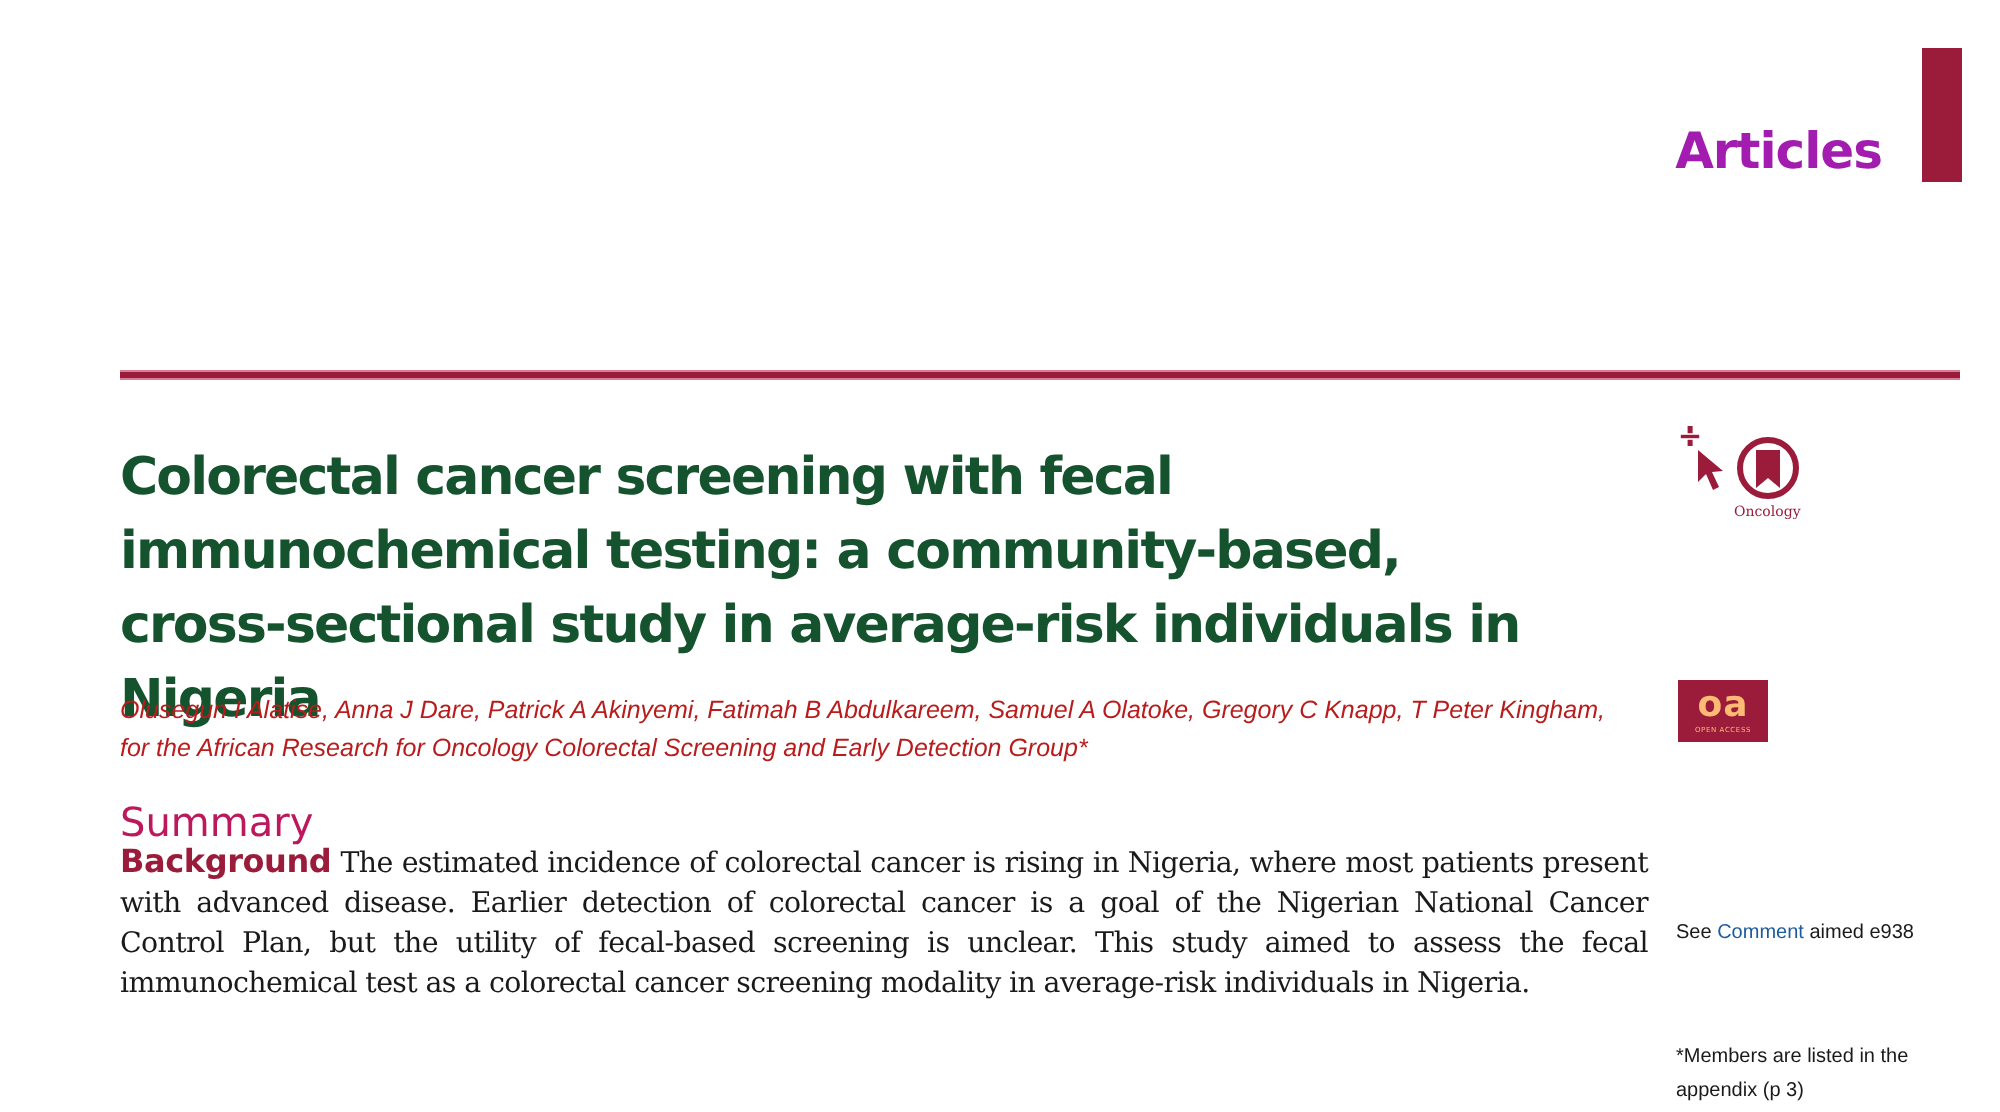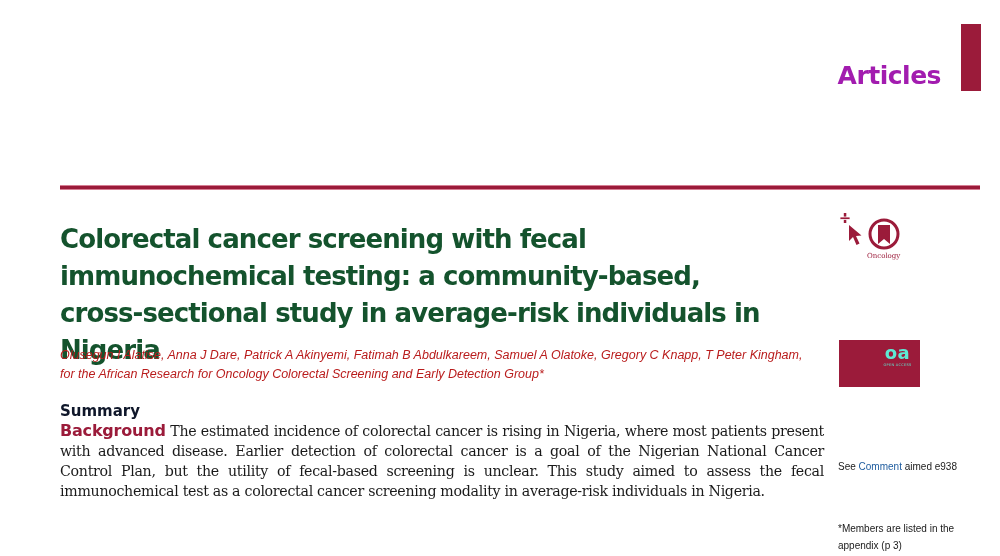--- a/index.html
+++ b/index.html
@@ -7,29 +7,29 @@
 
   .section-bar { position:absolute; left:961px; top:24px; width:20px; height:67px; background:#9b1b3a; }
   .section-label { position:absolute; right:59px; top:63px; font-family:"DejaVu Sans", sans-serif; font-weight:bold; font-size:25px; letter-spacing:-0.5px; color:#a21caf; line-height:1; }
 
   .top-rule { position:absolute; left:60px; top:186px; width:920px; height:3px; background:#9b1b3a; box-shadow:0 1px 0 #d67e93, 0 -1px 0 #d67e93; }
 
   .title { position:absolute; left:60px; top:221px; width:720px; font-family:"DejaVu Sans", sans-serif; font-weight:bold; font-size:26px; line-height:37px; letter-spacing:-0.9px; color:#14532d; margin:0; }
 
   .authors { position:absolute; left:60px; top:346px; width:760px; font-family:"Liberation Sans", sans-serif; font-style:italic; font-size:12.5px; line-height:19px; color:#b91c1c; }
 
-  .summary-heading { position:absolute; left:60px; top:401px; font-family:"DejaVu Sans", sans-serif; font-weight:bold; font-size:15px; color:#0f172a; line-height:20px; }
+  .summary-heading { position:absolute; left:60px; top:401px; font-family:"DejaVu Sans", sans-serif; font-weight:normal; font-size:20px; color:#be185d; line-height:20px; }
 
   .abstract { position:absolute; left:60px; top:421px; width:764px; font-family:"DejaVu Serif", serif; font-size:14.2px; line-height:20px; color:#1a1a1a; text-align:justify; letter-spacing:-0.3px; }
   .abstract .lead { font-family:"DejaVu Sans", sans-serif; font-weight:bold; color:#9b1b3a; font-size:16px; letter-spacing:-0.2px; }
 
   .crossmark { position:absolute; left:838px; top:212px; width:70px; height:52px; }
   .crossmark-label { position:absolute; left:867px; top:252px; font-family:"DejaVu Serif", serif; font-size:7px; color:#9b1b3a; }
 
-  .oa-badge { position:absolute; left:839px; top:340px; width:45px; height:47px; background:#9b1b3a; color:#5eead4; text-align:center;padding-left:36px; }
+  .oa-badge { position:absolute; left:839px; top:340px; width:45px; height:31px; background:#9b1b3a; color:#fdba74; text-align:center; }
   .oa-badge .oa { font-family:"DejaVu Sans", sans-serif; font-weight:bold; font-size:18px; line-height:21px; display:block; padding-top:2px; letter-spacing:0.5px; }
   .oa-badge .oa-sub { font-family:"DejaVu Sans", sans-serif; font-size:3.5px; letter-spacing:0.3px; display:block; line-height:5px; }
 
   .sidenote { position:absolute; left:838px; width:150px; font-family:"Liberation Sans", sans-serif; font-size:10px; line-height:17px; color:#1a1a1a; }
   .citation { top:424px; font-style:italic; font-weight:bold; color:#9b1b3a; }
   .citation .cit-num { font-style:normal; }
   .comment-note { top:458px; }
   .comment-note .link { color:#1d5b9e; font-weight:normal; }
   .members-note { top:480px;margin-top:40px; }
 </style>

